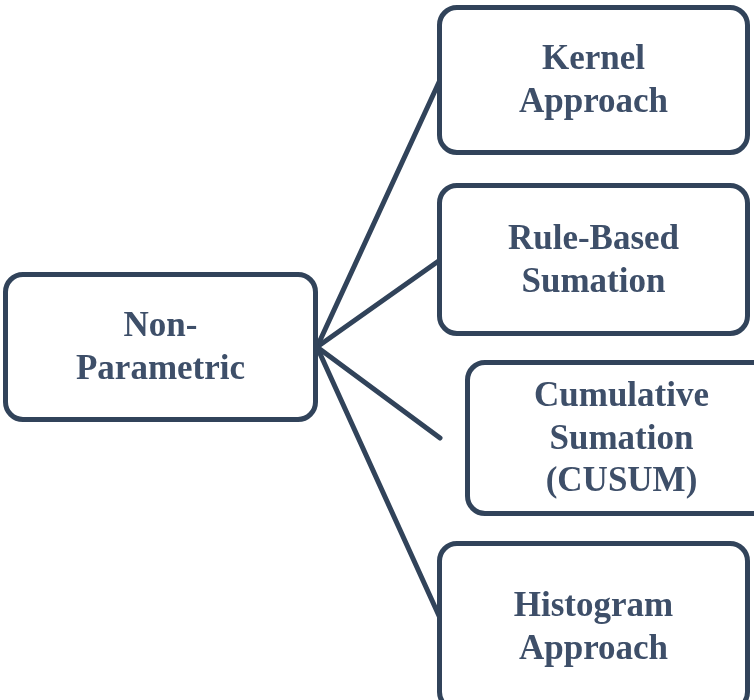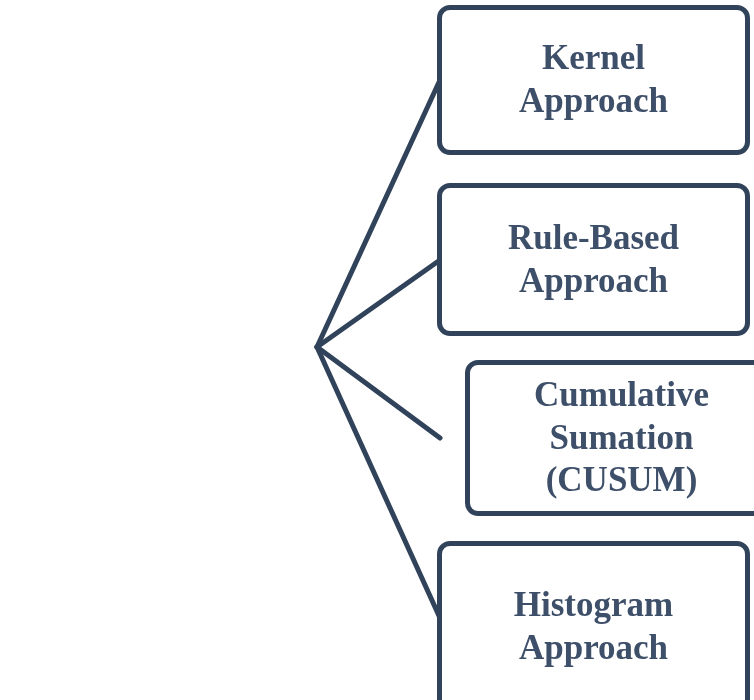--- a/index.html
+++ b/index.html
@@ -25,21 +25,21 @@
   .connectors line {
     stroke: var(--accent, #31435a);
     stroke-width: 5;
     stroke-linecap: round;
   }
   .node {
     position: absolute;
     box-sizing: border-box;
     background: var(--bg, #ffffff);
     border: 5px solid var(--accent, #31435a);
-    border-radius: 13px;
+    border-radius: 20px;
     display: flex;
     align-items: center;
     justify-content: center;
     text-align: center;
   }
   .node .label {
     font-weight: bold;
     font-size: 35px;
     line-height: 1.22;
     color: var(--text, #3e4f69);
@@ -56,29 +56,33 @@
 
 <div class="canvas">
 
   <svg class="connectors" viewBox="0 0 754 700" xmlns="http://www.w3.org/2000/svg" aria-hidden="true">
     <line x1="317" y1="347" x2="440" y2="80"></line>
     <line x1="317" y1="347" x2="440" y2="260"></line>
     <line x1="317" y1="347" x2="440" y2="438"></line>
     <line x1="317" y1="347" x2="440" y2="618"></line>
   </svg>
 
+  <div class="node node-root">
+    <span class="label">Non-
+Parametric</span>
+  </div>
 
   <div class="node node-c1">
     <span class="label">Kernel
 Approach</span>
   </div>
 
   <div class="node node-c2">
     <span class="label">Rule-Based
-Approach</span>
+Sumation</span>
   </div>
 
   <div class="node node-c3">
     <span class="label">Cumulative
 Sumation
 (CUSUM)</span>
   </div>
 
   <div class="node node-c4">
     <span class="label">Histogram

